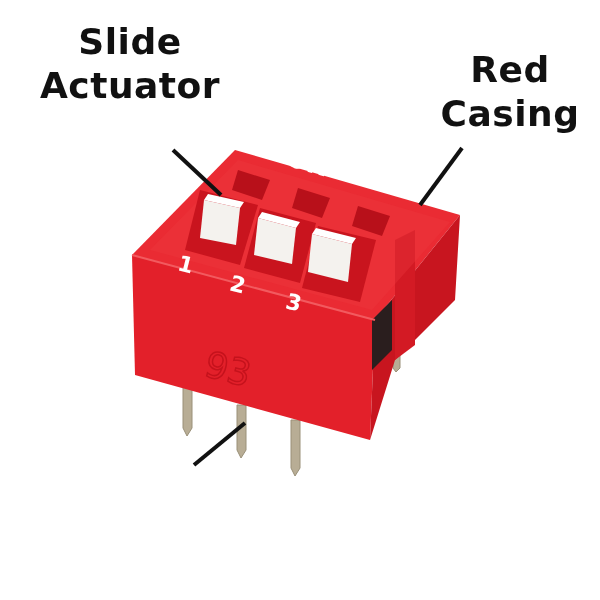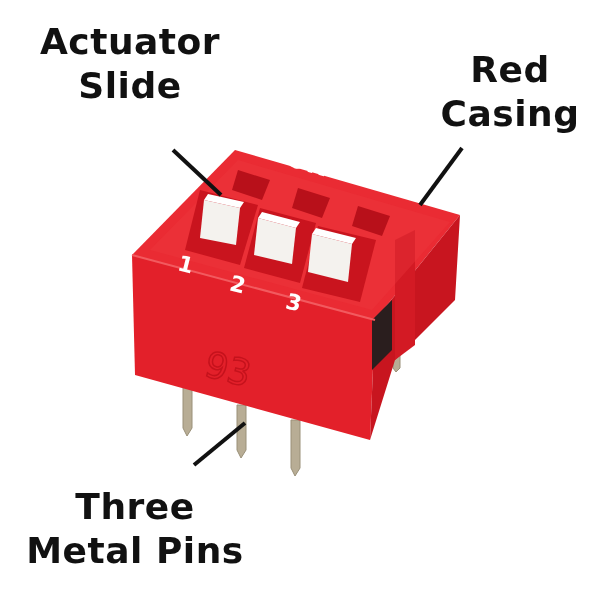--- a/index.html
+++ b/index.html
@@ -71,27 +71,23 @@
     <text x="205" y="382" fill="none" stroke="#c5121c" stroke-width="1.5" font-family="DejaVu Sans, sans-serif" font-size="36" transform="rotate(14 230 370)">93</text>
 
     <g stroke="#111111" stroke-width="4" stroke-linecap="butt">
       <line x1="173" y1="150" x2="221" y2="195"></line>
       <line x1="462" y1="148" x2="420" y2="205"></line>
       <line x1="194" y1="465" x2="245" y2="423"></line>
     </g>
   </svg>
 
   <div class="label" style="left:30px; top:20px; width:200px;">
+    <div>Slide</div>
     <div>Actuator</div>
-    <div>Slide</div>
   </div>
 
   <div class="label" style="left:420px; top:48px; width:180px;">
     <div>Red</div>
     <div>Casing</div>
   </div>
 
-  <div class="label" style="left:10px; top:485px; width:250px;">
-    <div>Three</div>
-    <div>Metal Pins</div>
-  </div>
 
 </div>
 
 </body></html>

